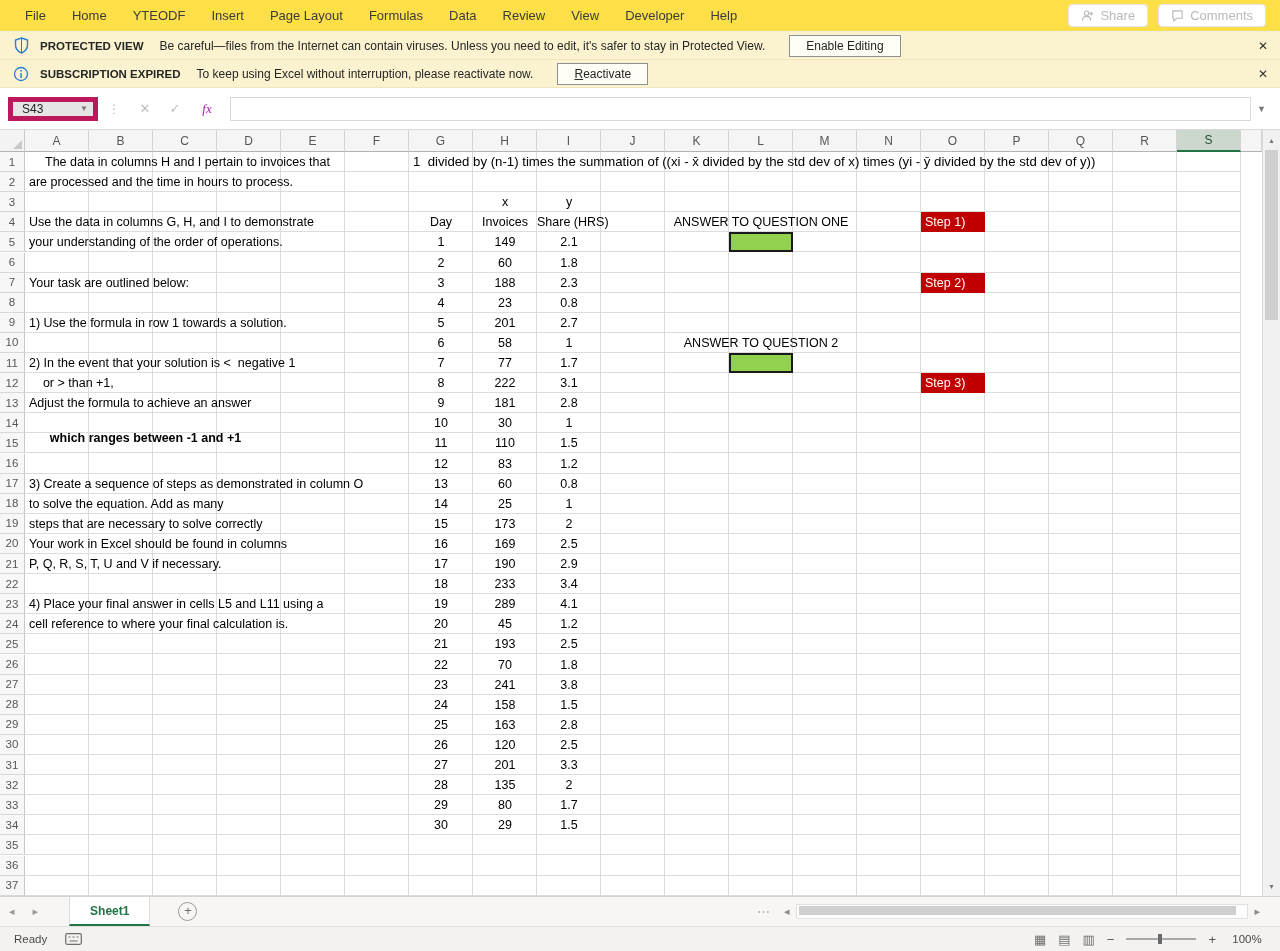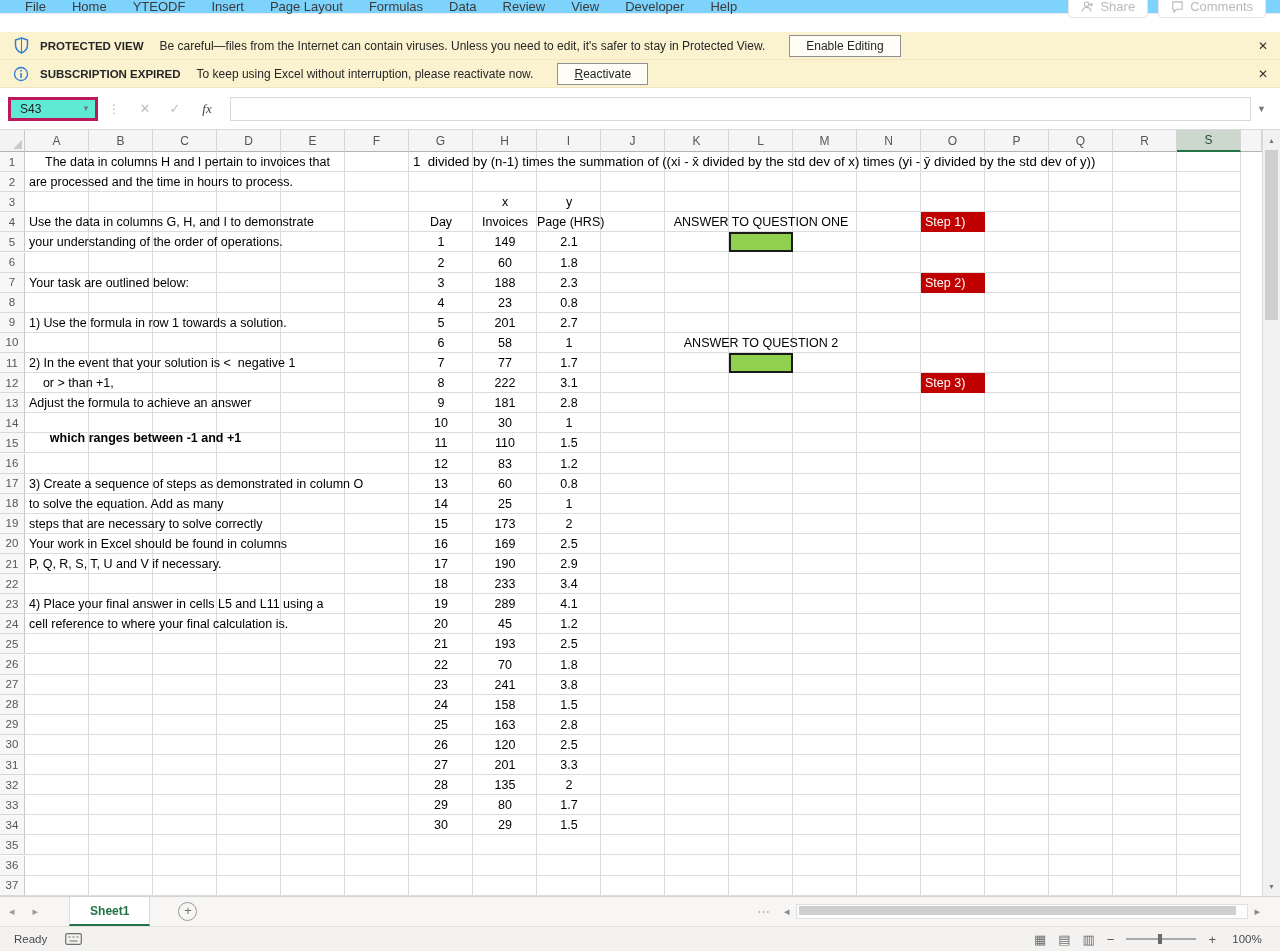--- a/index.html
+++ b/index.html
@@ -1,40 +1,40 @@
 <!DOCTYPE html>
 <html><head>
 <meta charset="utf-8">
 <style>
   html,body{margin:0;padding:0;}
   body{width:1280px;height:951px;position:relative;overflow:hidden;background:#fff;font-family:"Liberation Sans",sans-serif;color:#222;}
 
   
-  .menubar{position:absolute;top:0;left:0;width:1280px;height:14px;background:#7dd3fc;border-bottom:1px solid #ececec;display:flex;align-items:center;padding-left:12px;box-sizing:border-box;}
+  .menubar{position:absolute;top:0;left:0;width:1280px;height:32px;background:#fde047;border-bottom:1px solid #ececec;display:flex;align-items:center;padding-left:12px;box-sizing:border-box;}
   .menu-items{display:flex;height:100%;}
   .menu-item{font-size:13px;color:#3b3b3b;padding:0 13px;display:flex;align-items:center;cursor:pointer;white-space:nowrap;}
   .menu-right{margin-left:auto;display:flex;gap:10px;padding-right:14px;}
   .pill-btn{display:flex;align-items:center;gap:6px;border:1px solid #e3e3e3;border-radius:4px;color:#b9b9b9;font-size:13px;padding:3px 12px;background:#fff;}
 
   
   .banner{height:28px;background:#fbf3cf;border-bottom:1px solid #efe6c1;display:flex;align-items:center;padding-left:12px;position:relative;box-sizing:border-box;}
   .banner-icon{width:18px;height:18px;margin-right:10px;display:flex;align-items:center;justify-content:center;flex:0 0 auto;}
   .banner-title{font-weight:bold;font-size:11.5px;color:#262626;margin-right:16px;white-space:nowrap;}
   .banner-text{font-size:12px;color:#262626;white-space:nowrap;}
   .banner-btn{font-size:12px;color:#262626;border:1px solid #8f8f8f;background:#fefdf6;padding:3px 16px;margin-left:24px;cursor:pointer;white-space:nowrap;}
   .banner-btn.reactivate::first-letter{text-decoration:underline;}
   .banner-close{position:absolute;right:12px;top:50%;transform:translateY(-50%);font-size:12px;color:#333;cursor:pointer;}
 
   
   .formulabar{position:absolute;top:88px;left:0;width:1280px;height:42px;background:#fff;border-bottom:1px solid #d9d9d9;display:flex;align-items:center;padding:0 8px;box-sizing:border-box;}
-  .namebox{width:90px;height:24px;border:3px solid #be185d;display:flex;align-items:center;font-size:12px;color:#222;padding-left:9px;box-sizing:border-box;background:#5eead4;}
+  .namebox{width:90px;height:24px;border:5px solid #be185d;display:flex;align-items:center;font-size:12px;color:#222;padding-left:9px;box-sizing:border-box;background:#e5e5e5;}
   .namebox .nb-arrow{margin-left:auto;margin-right:5px;font-size:8px;color:#777;}
   .fb-sep{color:#b5b5b5;font-size:12px;margin:0 10px;}
   .fb-ico{width:30px;text-align:center;font-size:13px;color:#bdbdbd;}
-  .fb-fx{width:34px;text-align:center;font-size:13px;color:#404040;font-style:italic;font-family:"Liberation Serif",serif;}
+  .fb-fx{width:34px;text-align:center;font-size:13px;color:#a21caf;font-style:italic;font-family:"Liberation Serif",serif;}
   .fb-input{flex:1;height:24px;border:1px solid #d9d9d9;background:#fff;margin-left:6px;font-size:12px;padding-left:6px;box-sizing:border-box;color:#222;}
   .fb-expand{font-size:9px;color:#777;padding:0 6px;}
 
   
   .grid{position:absolute;top:130px;left:0;width:1280px;height:766px;background:#fff;}
   .corner{position:absolute;top:0;left:0;width:25px;height:22px;background:#f3f3f3;border-right:1px solid #c9c9c9;border-bottom:1px solid #b3b3b3;box-sizing:border-box;}
   .corner .tri{position:absolute;right:2px;bottom:2px;width:0;height:0;border-left:9px solid transparent;border-bottom:9px solid #c9c9c9;}
   .col-headers{position:absolute;top:0;left:25px;height:22px;display:flex;}
   .col-header{width:64px;height:22px;font-size:12px;color:#565656;display:flex;align-items:center;justify-content:center;border-right:1px solid #d4d4d4;border-bottom:1px solid #b3b3b3;background:#f5f5f5;box-sizing:border-box;}
   .col-header.selected{background:#ccd8cd;border-bottom:2px solid #217346;color:#1e4d30;}
@@ -238,21 +238,21 @@
       <div class="cell" style="left: 0px; top: 361.8px;">steps that are necessary to solve correctly</div>
       <div class="cell" style="left: 0px; top: 381.9px;">Your work in Excel should be found in columns</div>
       <div class="cell" style="left: 0px; top: 402px;">P, Q, R, S, T, U and V if necessary.</div>
       <div class="cell" style="left: 0px; top: 442.2px;">4) Place your final answer in cells L5 and L11 using a</div>
       <div class="cell" style="left: 0px; top: 462.3px;">cell reference to where your final calculation is.</div>
       <div class="cell formula" style="left: 384px; top: 0px;">1  divided by (n-1) times the summation of ((xi - x̄ divided by the std dev of x) times (yi - ȳ divided by the std dev of y))</div>
       <div class="cell center" style="left: 448px; top: 40.2px; width: 64px;">x</div>
       <div class="cell center" style="left: 512px; top: 40.2px; width: 64px;">y</div>
       <div class="cell center" style="left: 384px; top: 60.3px; width: 64px;">Day</div>
       <div class="cell center" style="left: 448px; top: 60.3px; width: 64px;">Invoices</div>
-      <div class="cell center" style="left: 512px; top: 60.3px; width: 64px;">Page (HRS)</div>
+      <div class="cell center" style="left: 512px; top: 60.3px; width: 64px;">Share (HRS)</div>
       <div class="cell center" style="left: 640px; top: 60.3px; width: 192px;">ANSWER TO QUESTION ONE</div>
       <div class="cell center" style="left: 640px; top: 180.9px; width: 192px;">ANSWER TO QUESTION 2</div>
       <div class="cell red" style="left: 896px; top: 60.3px; width: 64px;">Step 1)</div>
       <div class="cell red" style="left: 896px; top: 120.6px; width: 64px;">Step 2)</div>
       <div class="cell red" style="left: 896px; top: 221.1px; width: 64px;">Step 3)</div>
       <div class="cell green" style="left: 704px; top: 80.4px; width: 64px;"></div>
       <div class="cell green" style="left: 704px; top: 201px; width: 64px;"></div>
       <div class="cell center" style="left: 384px; top: 80.4px; width: 64px;">1</div>
       <div class="cell center" style="left: 448px; top: 80.4px; width: 64px;">149</div>
       <div class="cell center" style="left: 512px; top: 80.4px; width: 64px;">2.1</div>

